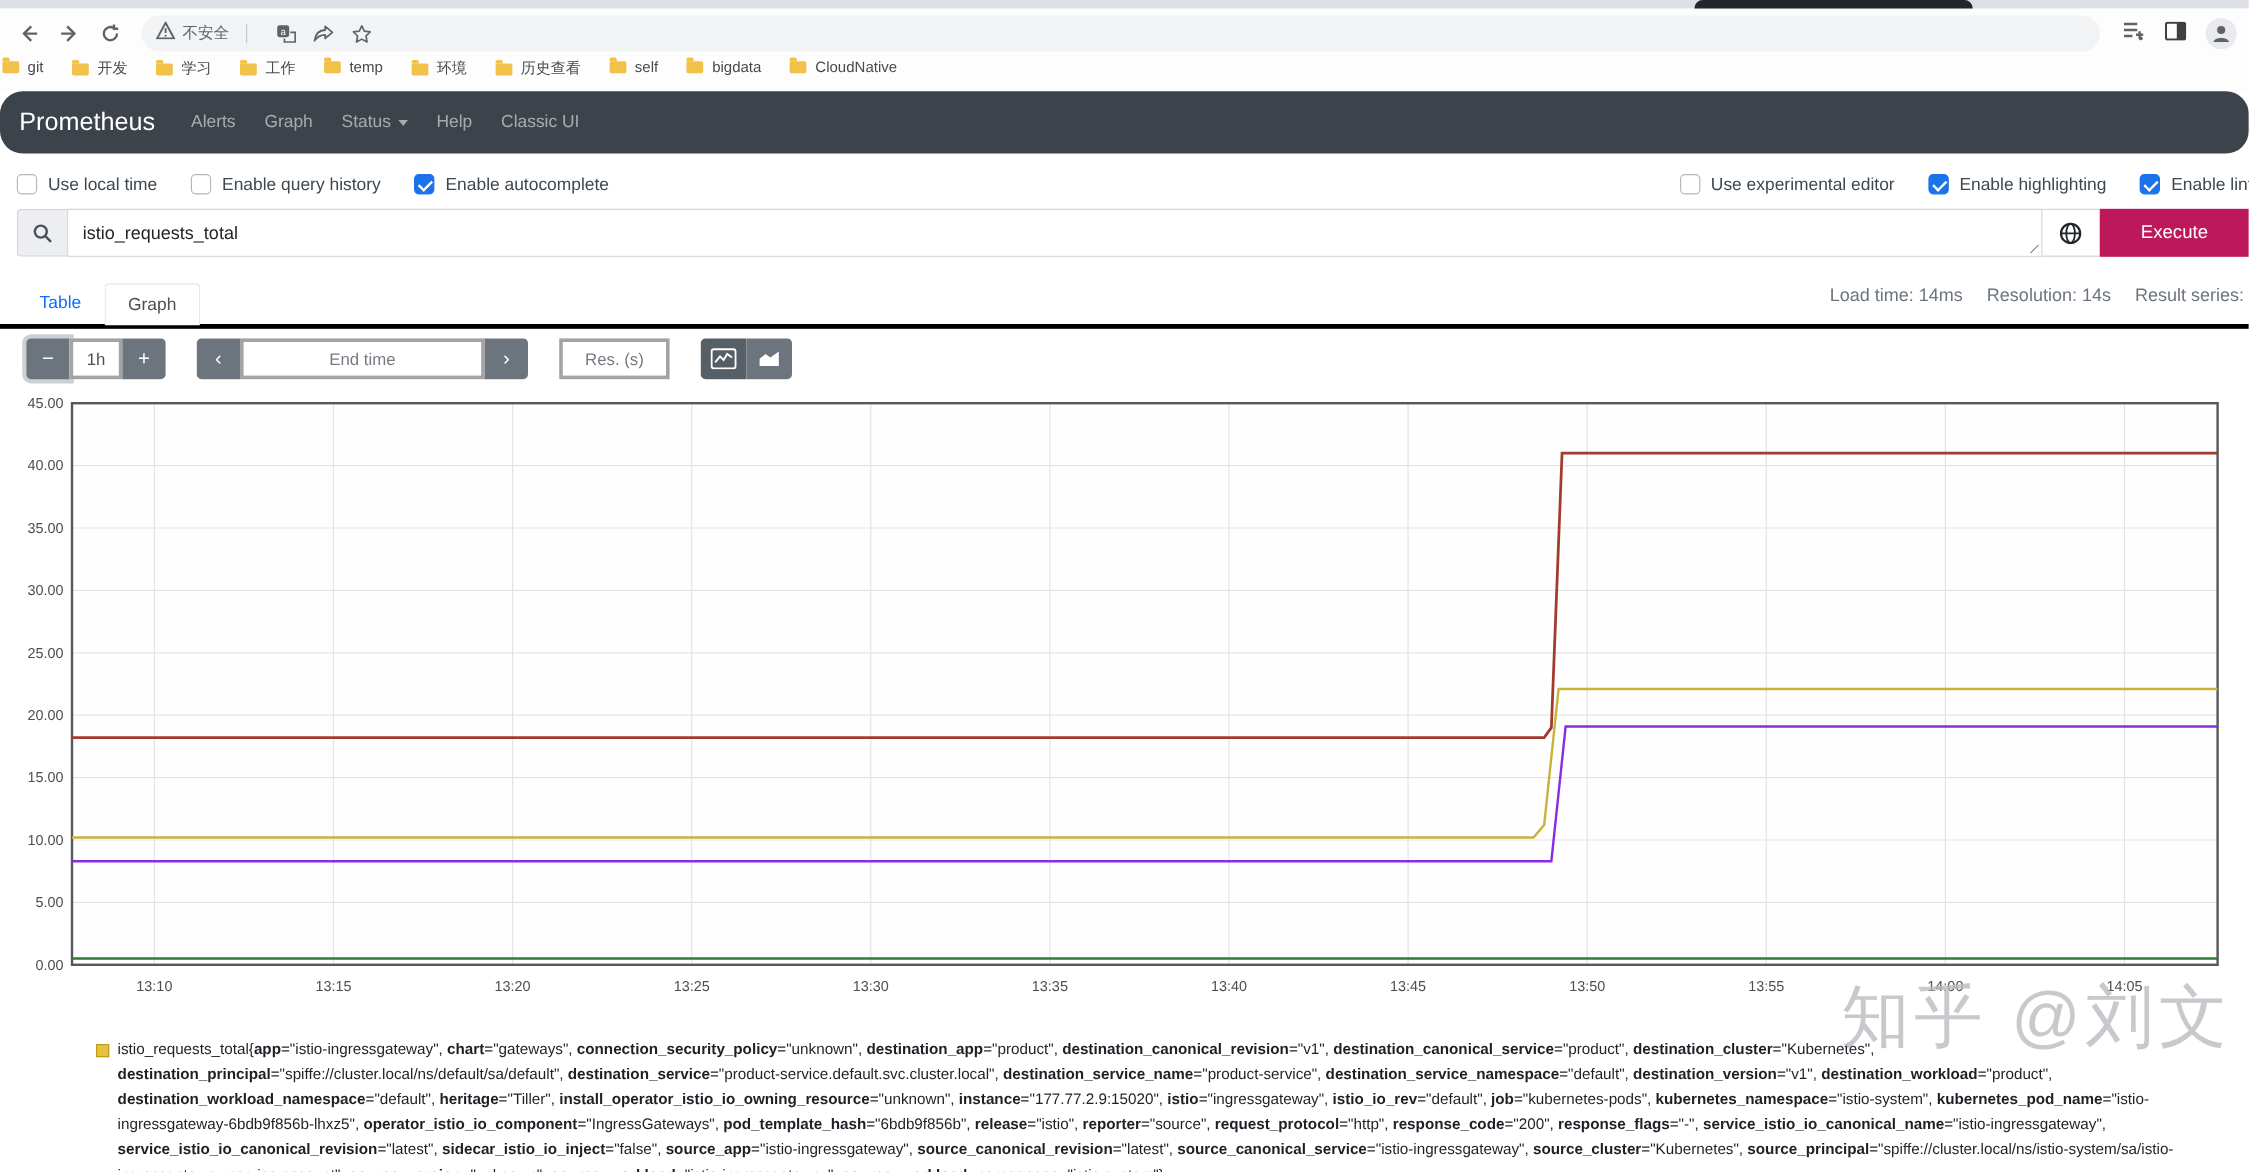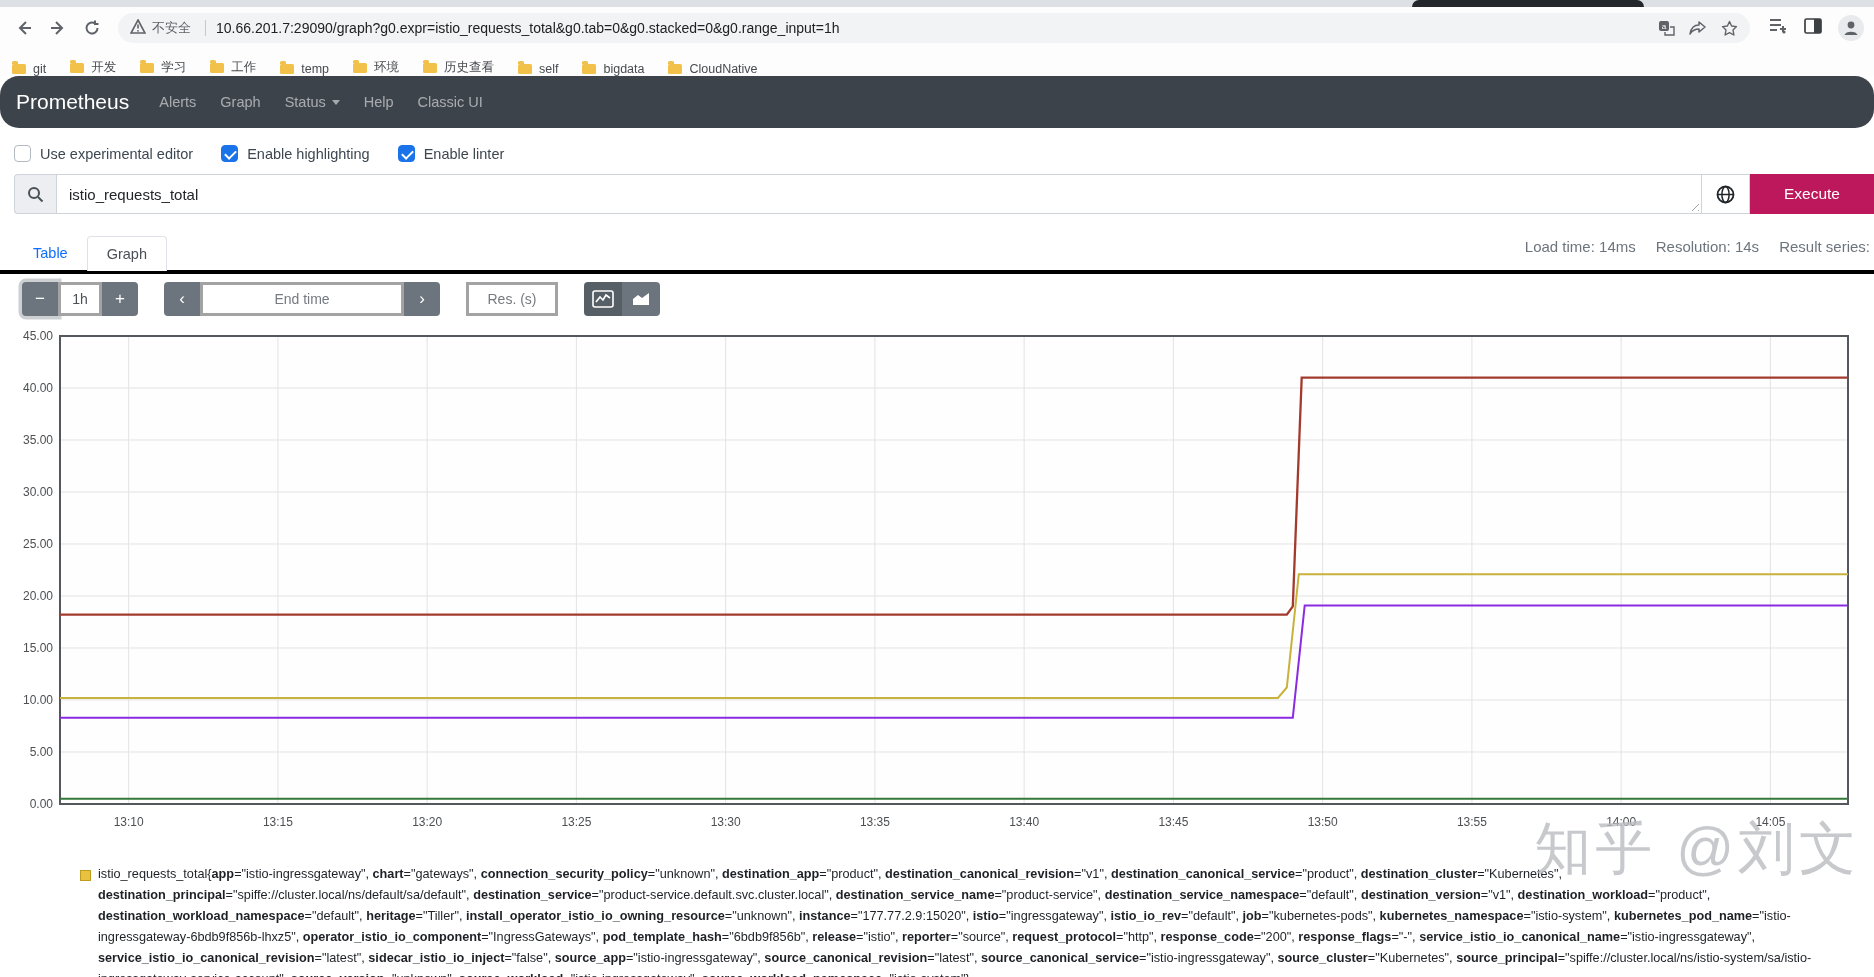--- a/index.html
+++ b/index.html
@@ -15,22 +15,22 @@
   .omnibox { flex:1; height:30px; background:#f1f3f4; border-radius:16px; display:flex;
     align-items:center; padding:0 12px; margin:0 12px 0 6px; min-width:0; }
   .sec-label { color:#5f6368; font-size:13px; margin:0 4px 0 6px; white-space:nowrap; }
   .omni-div { width:1px; height:16px; background:#c6c9cc; margin:0 10px; }
   .url-text { flex:1; color:#202124; font-size:14px; white-space:nowrap; overflow:hidden;
     text-overflow:ellipsis; }
   .omni-ic { margin-left:14px; color:#5f6368; display:flex; align-items:center; }
   .chrome-right { display:flex; align-items:center; gap:16px; margin-left:6px; color:#5f6368; }
   .avatar-c { width:26px; height:26px; border-radius:50%; background:#e8eaed;
     display:flex; align-items:center; justify-content:center; }
-  .bookmarks { height:27px; background:#fdfdfe; display:flex; align-items:flex-end;
-    padding-left:12px; gap:24px; }
+  .bookmarks { height:27px; background:#fdfdfe; display:flex; align-items:flex-start;
+    padding-left:2px; gap:24px; }
   .bm { display:flex; align-items:center; gap:7px; color:#474b4f; font-size:12.5px; }
   .folder { width:14px; height:10px; background:#f2c14a; border-radius:1.5px; position:relative; }
   .folder::before { content:""; position:absolute; top:-3px; left:0; width:6px; height:3px;
     background:#f2c14a; border-radius:1.5px 1.5px 0 0; }
   
   .pnav { height:52px; background:#3d434b; display:flex; align-items:center; padding:0 16px;border-radius:19px; }
   .brand { color:#fff; font-size:21px; margin-right:30px; }
   .pnav a { color:rgba(255,255,255,.55); font-size:14.5px; margin-right:24px;
     text-decoration:none; display:inline-flex; align-items:center; }
   .caret { display:inline-block; margin-left:6px; border-left:4.5px solid transparent;
@@ -130,21 +130,20 @@
   <div class="omnibox">
     <span>
       <svg width="16" height="15" viewBox="0 0 16 15">
           <path d="M8 1 L15 14 H1 Z" fill="none" stroke="#5f6368" stroke-width="1.6"></path>
           <path d="M8 5.5 V9.5" stroke="#5f6368" stroke-width="1.6"></path>
           <circle cx="8" cy="11.8" r="0.9" fill="#5f6368"></circle>
         </svg>
     </span>
     <span class="sec-label">不安全</span>
     <span class="omni-div"></span>
-    <span class="url-text">10.66.201.7:29090/graph?g0.expr=istio_requests_total&amp;g0.tab=0&amp;g0.stacked=0&amp;g0.range_input=1h</span>
     <span class="omni-ic">
       <svg width="17" height="17" viewBox="0 0 17 17">
           <rect x="1" y="1" width="10" height="10" rx="2" fill="#5f6368"></rect>
           <text x="6" y="9" text-anchor="middle" font-size="8" fill="#fff" font-family="Liberation Sans">a</text>
           <path d="M12 7 H16 V15 H7 V12" fill="none" stroke="#5f6368" stroke-width="1.4"></path>
         </svg>
     </span>
     <span class="omni-ic">
       <svg width="18" height="16" viewBox="0 0 18 16">
           <path d="M10 2 L16 7 L10 12 V9 C5 9 3 11 1 14 C2 8 5 5 10 5 Z" fill="none" stroke="#5f6368" stroke-width="1.5" stroke-linejoin="round"></path>
@@ -227,20 +226,34 @@
   <a href="#">Graph</a>
   <a href="#">
       <span>Status</span>
       <span class="caret"></span>
     </a>
   <a href="#">Help</a>
   <a href="#">Classic UI</a>
 </div>
 
 <div class="options-row">
+  <div class="optgroup">
+    <label class="opt">
+      <span class="cb"></span>
+      <span>Use local time</span>
+    </label>
+    <label class="opt">
+      <span class="cb"></span>
+      <span>Enable query history</span>
+    </label>
+    <label class="opt">
+      <span class="cb on"></span>
+      <span>Enable autocomplete</span>
+    </label>
+  </div>
   <div class="optgroup right">
     <label class="opt">
       <span class="cb"></span>
       <span>Use experimental editor</span>
     </label>
     <label class="opt">
       <span class="cb on"></span>
       <span>Enable highlighting</span>
     </label>
     <label class="opt">

